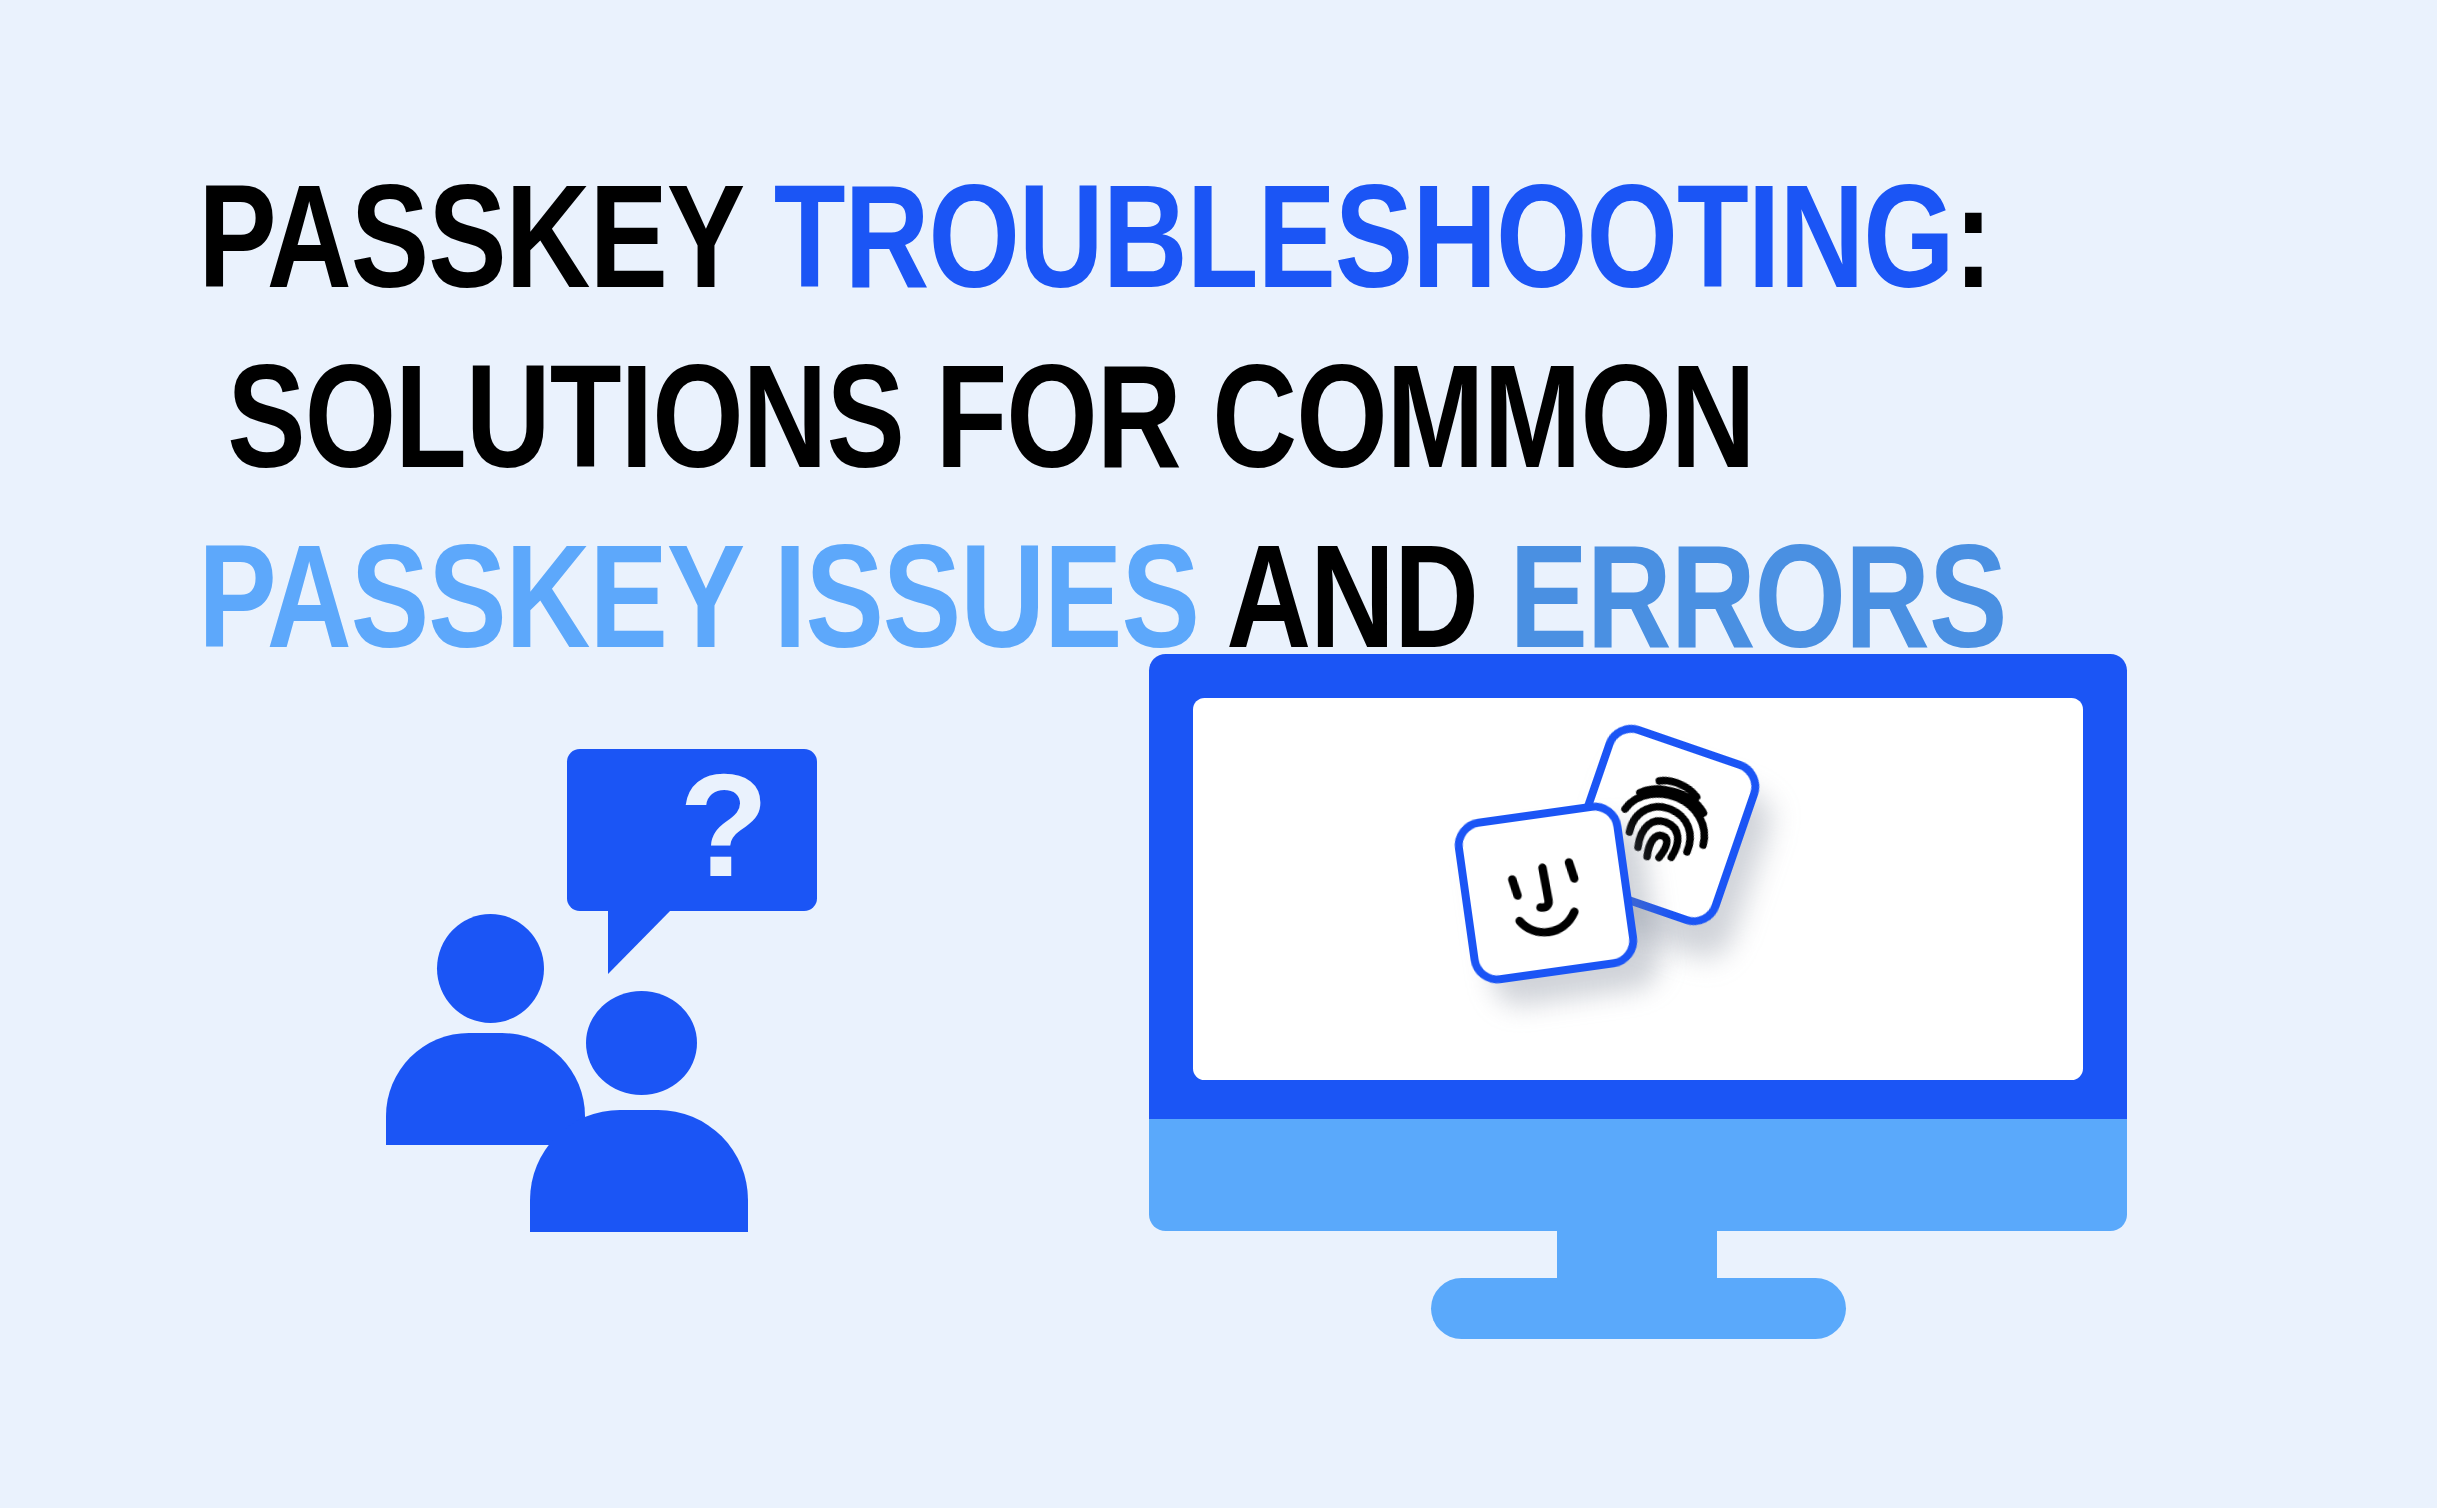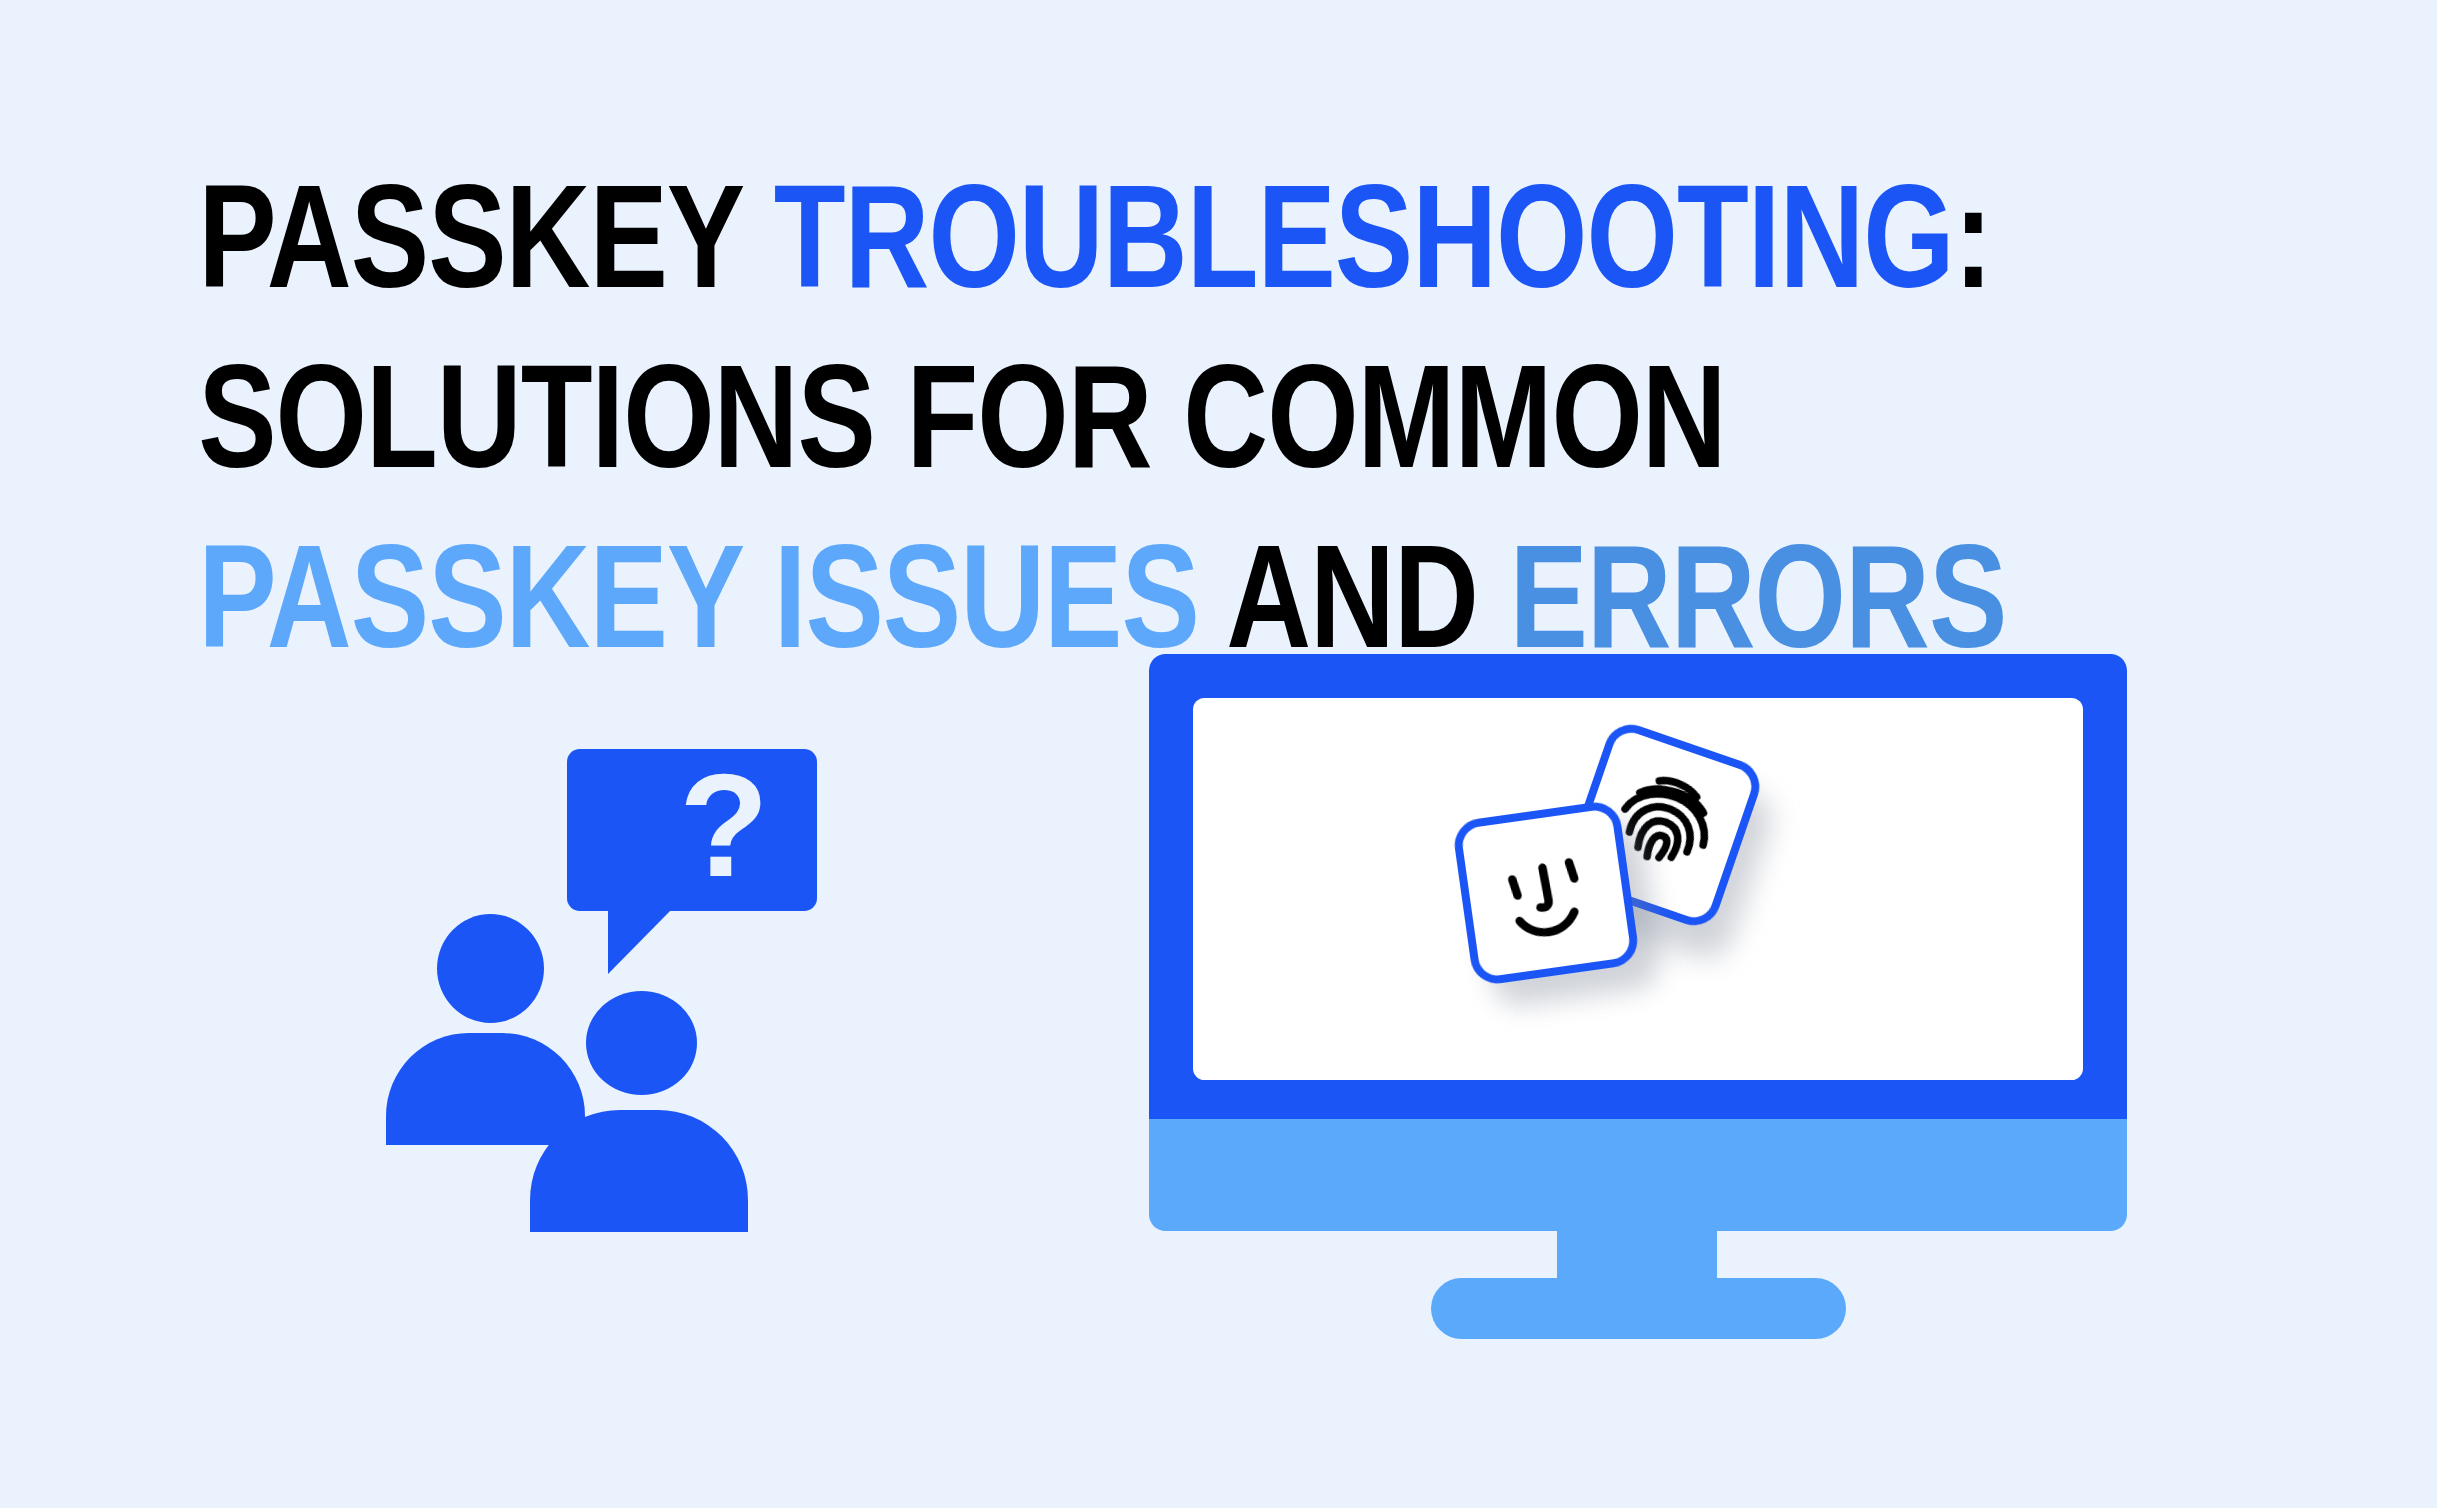--- a/index.html
+++ b/index.html
@@ -15,20 +15,21 @@
     overflow: hidden;
     font-family: "Liberation Sans", "DejaVu Sans", sans-serif;
   }
 
   
   #title-block {
     position: absolute;
     left: 0;
     top: 163px;
     width: 1982px;
+    text-align: center;
   }
   .title-line {
     display: block;
     white-space: nowrap;
     font-weight: 700;
     font-size: 147px;
     line-height: 147px;
     letter-spacing: -1.3px;
     margin-bottom: 33px;
     transform: scaleX(0.80);

